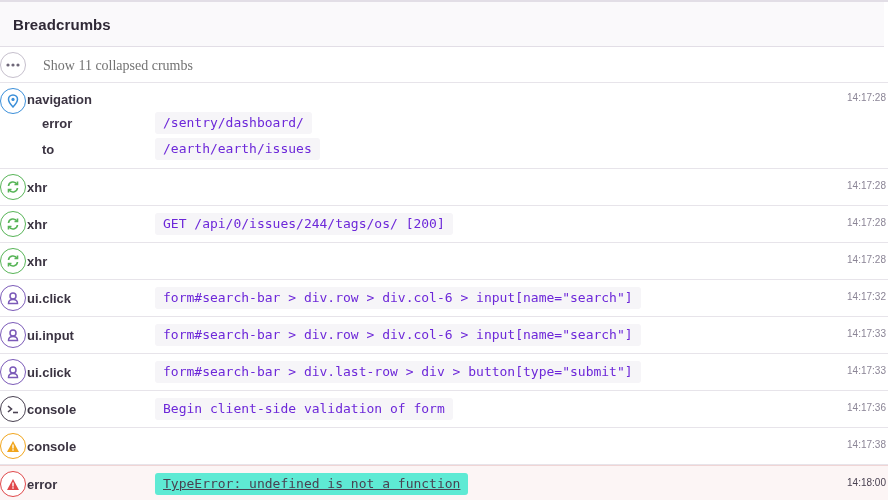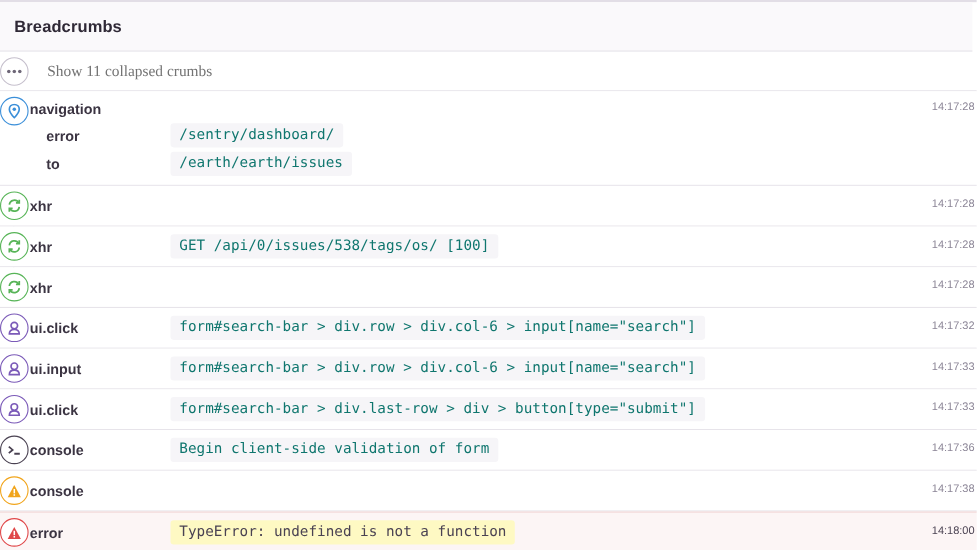--- a/index.html
+++ b/index.html
@@ -34,24 +34,24 @@
   .collapsed-row { height: 36px; display: flex; align-items: center; }
   .collapsed-row .icon { top: 5px; border-color: #c6c0cd; }
   .collapsed-label { position: absolute; left: 43px; top: 11px; font-size: 14px; color: #737373; cursor: pointer; font-family: Liberation Serif, serif; }
 
   .category { position: absolute; left: 27px; font-size: 13px; font-weight: bold; color: #3b3442; text-align: center; }
   .time { position: absolute; right: 2px; font-size: 10px; color: #8b8596; }
   .row.error .time { color: #4a4252; margin-left: 31px; }
 
   .code {
     position: absolute; left: 155px; font-family: "DejaVu Sans Mono", "Liberation Mono", monospace;
-    font-size: 13px; color: #0f766e; background: #f6f5f8; border-radius: 3px;
+    font-size: 13px; color: #6d28d9; background: #f6f5f8; border-radius: 3px;
     padding: 3px 8px; white-space: nowrap; line-height: 16px;
   }
-  .row.error .code { background: #fef9c3; color: #4a4252; }
+  .row.error .code { background: #5eead4; color: #4a4252; text-decoration: underline; }
 
   .nav-row { height: 86px; }
   .nav-row .icon { top: 5px; }
   .kv-key { position: absolute; left: 42px; font-size: 13px; font-weight: bold; color: #3b3442; }
 
   .std-row { height: 37px; }
   .std-row .icon { top: 5px; }
   .std-row .category { top: 11px; }
   .std-row .time { top: 11px; }
   .std-row .code { top: 7px; }
@@ -111,21 +111,21 @@
   <div class="row std-row">
     <span class="icon" style="border-color:#57b457">
       <svg width="14" height="14" viewBox="0 0 14 14">
           <path d="M2.5 6A4.5 4.5 0 0 1 11 4.5" fill="none" stroke="#57b457" stroke-width="1.6"></path>
           <path d="M11.5 8A4.5 4.5 0 0 1 3 9.5" fill="none" stroke="#57b457" stroke-width="1.6"></path>
           <path d="M8.5 4.5h3v-3" fill="none" stroke="#57b457" stroke-width="1.6"></path>
           <path d="M5.5 9.5h-3v3" fill="none" stroke="#57b457" stroke-width="1.6"></path>
         </svg>
     </span>
     <span class="category">xhr</span>
-    <span class="code">GET /api/0/issues/538/tags/os/ [100]</span>
+    <span class="code">GET /api/0/issues/244/tags/os/ [200]</span>
     <span class="time">14:17:28</span>
   </div>
 
   <div class="row std-row">
     <span class="icon" style="border-color:#57b457">
       <svg width="14" height="14" viewBox="0 0 14 14">
           <path d="M2.5 6A4.5 4.5 0 0 1 11 4.5" fill="none" stroke="#57b457" stroke-width="1.6"></path>
           <path d="M11.5 8A4.5 4.5 0 0 1 3 9.5" fill="none" stroke="#57b457" stroke-width="1.6"></path>
           <path d="M8.5 4.5h3v-3" fill="none" stroke="#57b457" stroke-width="1.6"></path>
           <path d="M5.5 9.5h-3v3" fill="none" stroke="#57b457" stroke-width="1.6"></path>

